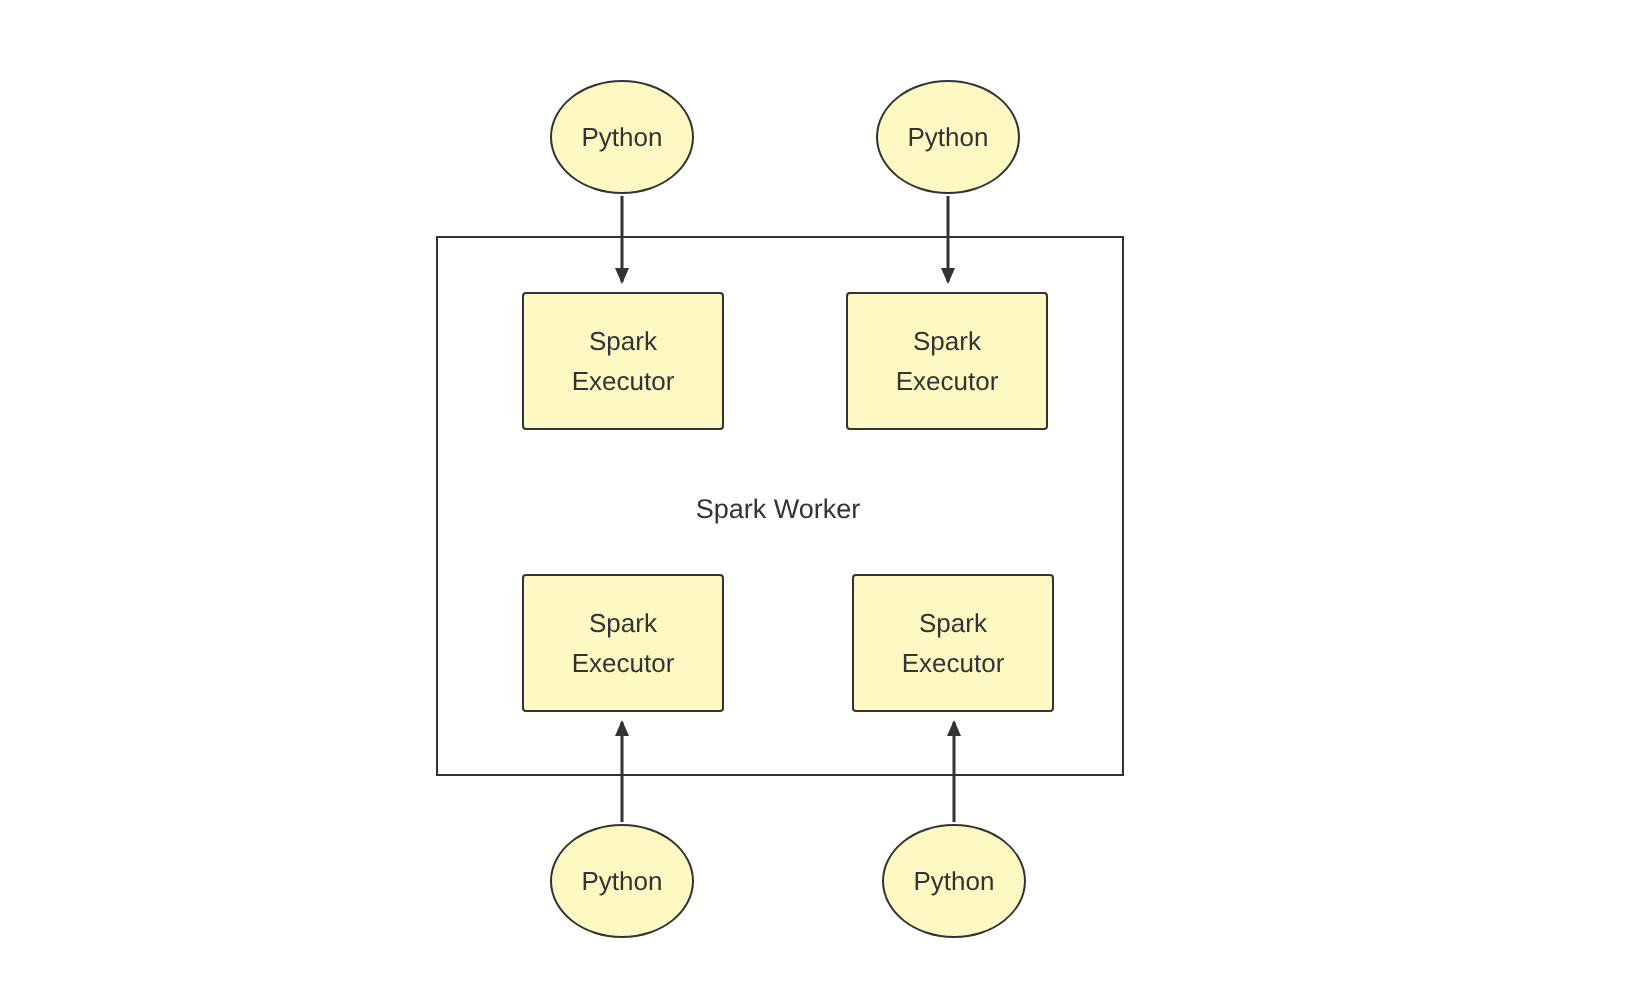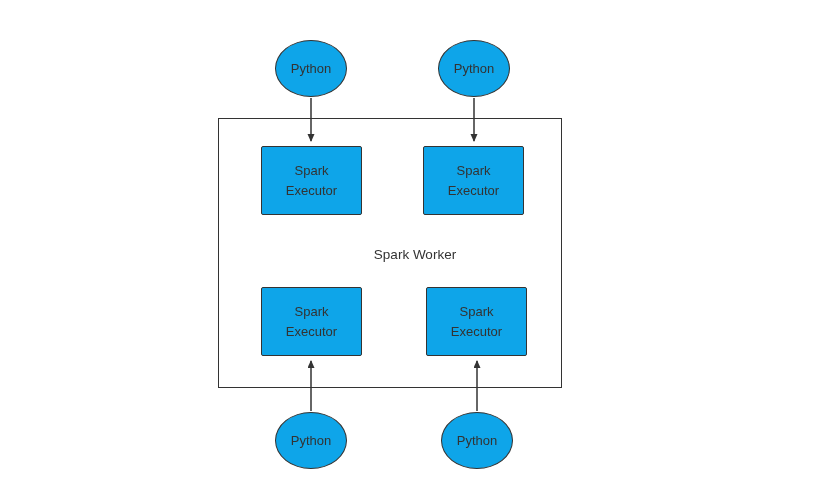--- a/index.html
+++ b/index.html
@@ -24,21 +24,21 @@
   }
   .node {
     position: absolute;
     box-sizing: border-box;
     display: flex;
     align-items: center;
     justify-content: center;
     text-align: center;
     font-size: 13px;
     color: #333333;
-    background: #0ea5e9;
+    background: #fef9c3;
   }
   .ellipse {
     border: 1.5px solid #333333;
     border-radius: 50%;
   }
   .rect-worker {
     border: 1.5px solid #333333;
     background: transparent;
   }
   .rect-exec {
@@ -48,21 +48,20 @@
     line-height: 1.5;
   }
   .worker-label {
     position: absolute;
     left: 389px;
     top: 247px;
     transform: translateX(-50%);
     font-size: 13.5px;
     color: #333333;
     white-space: nowrap;
-    margin-left: 26px;
   }
   svg.arrows {
     position: absolute;
     left: 0;
     top: 0;
     pointer-events: none;
   }
 </style>
 </head>
 <body>

